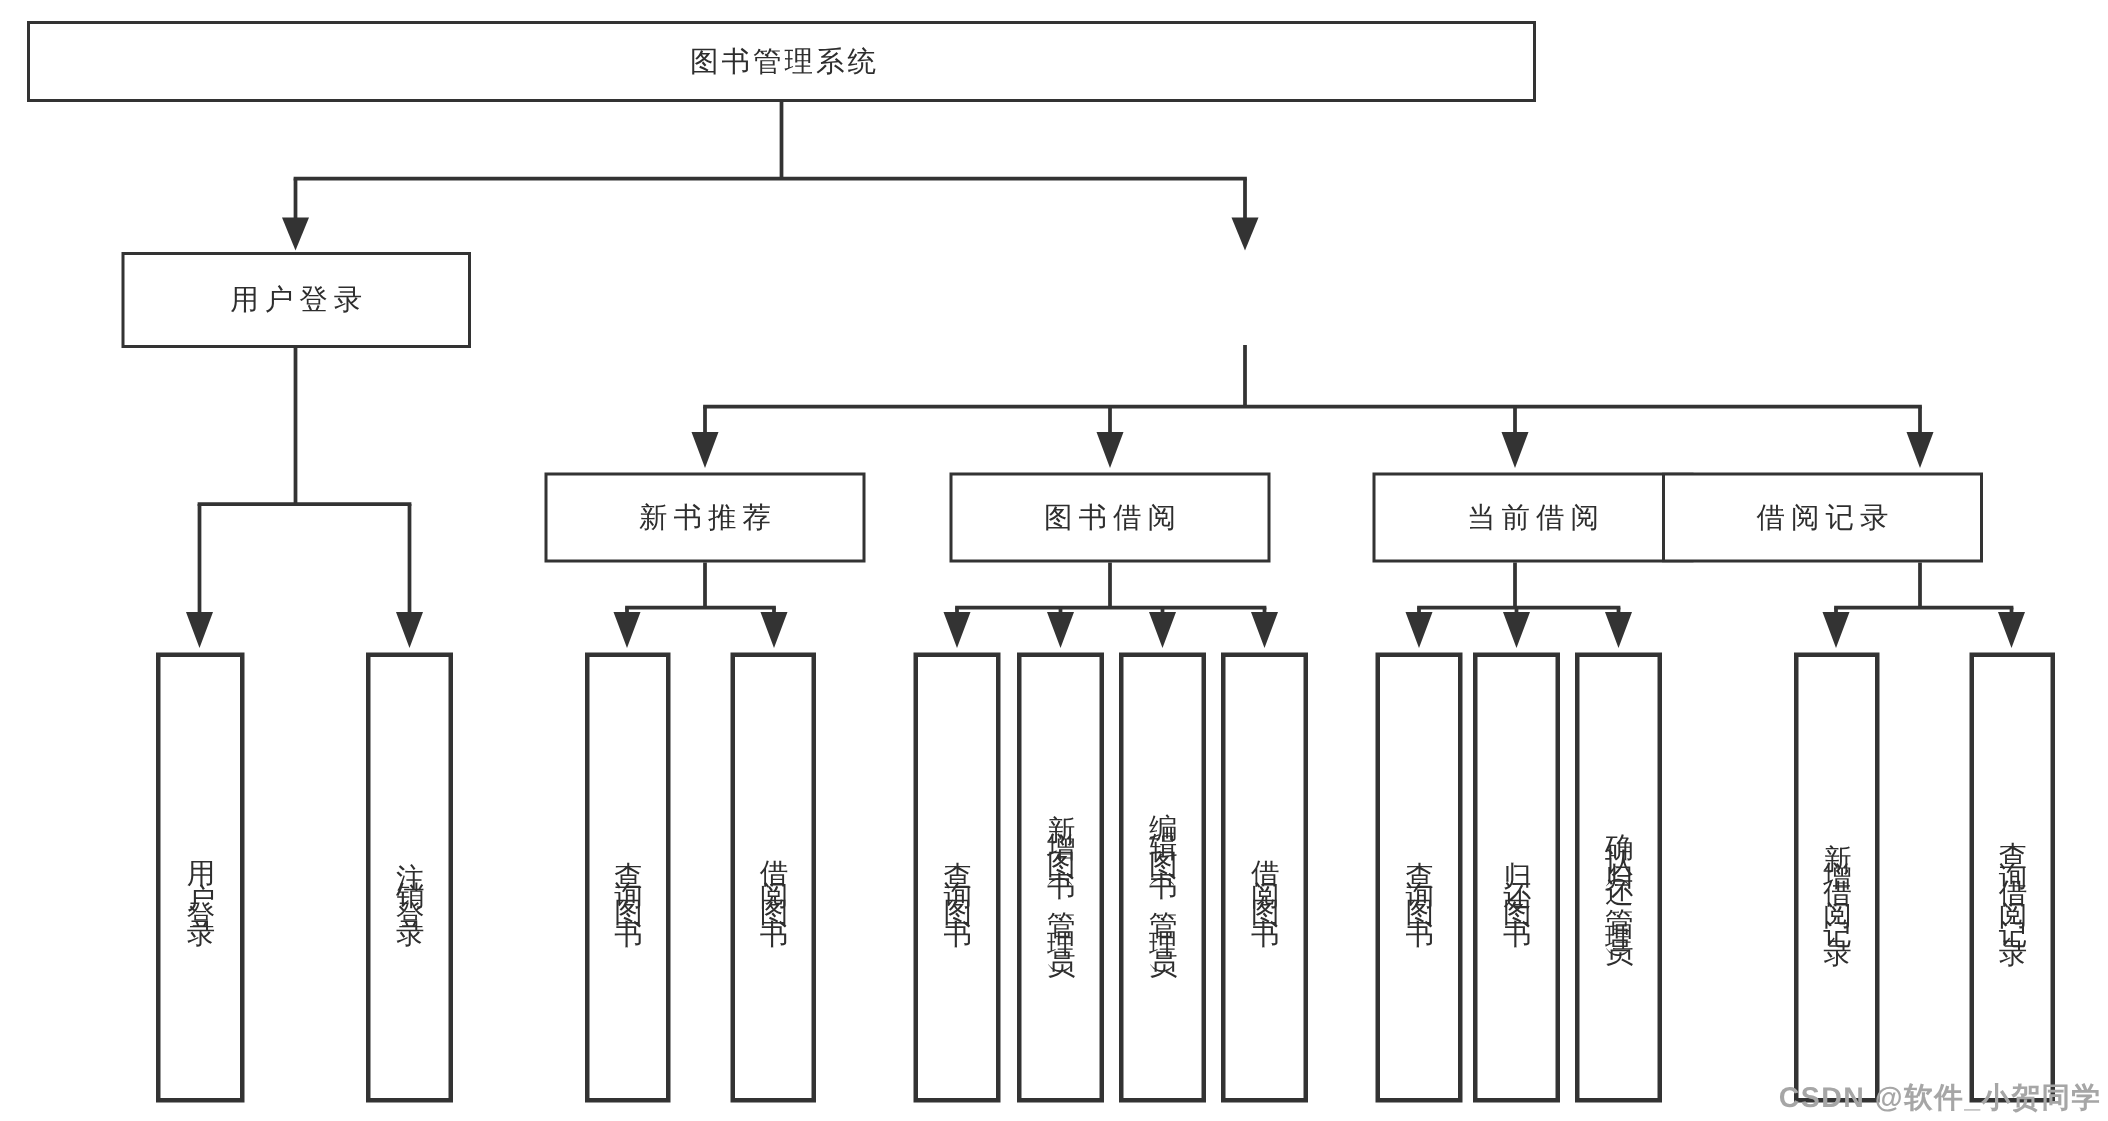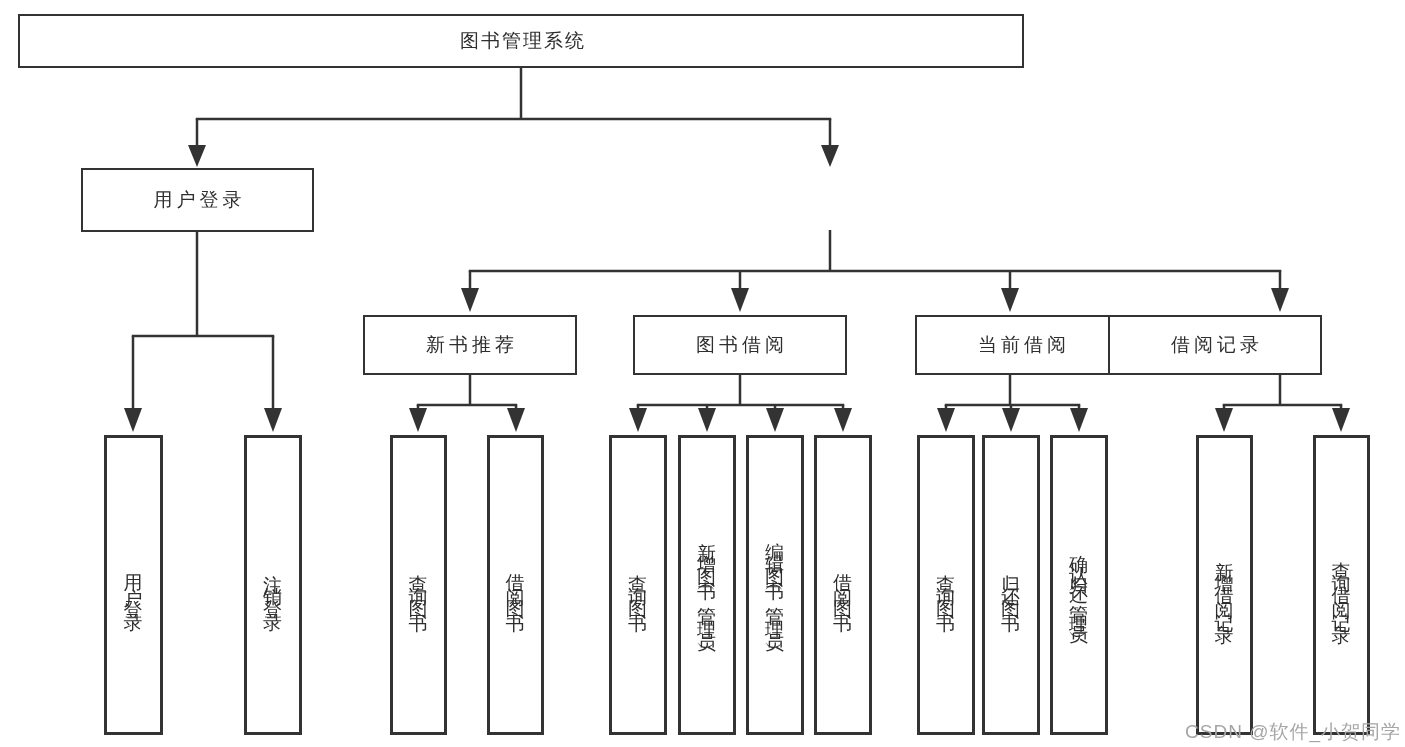--- a/index.html
+++ b/index.html
@@ -55,20 +55,21 @@
   }
   .watermark {
     position: absolute;
     right: 4px;
     bottom: 2px;
     color: #a6a6a6;
     font-size: 19px;
     letter-spacing: 1px;
     white-space: nowrap;
     z-index: 5;
+    font-weight: bold;
   }
 </style>
 </head>
 <body>
 
 <div class="stage">
 
   <svg class="connectors" width="1405" height="747" viewBox="0 0 1405 747">
     <g stroke="#333333" stroke-width="2.5" fill="none">
 

